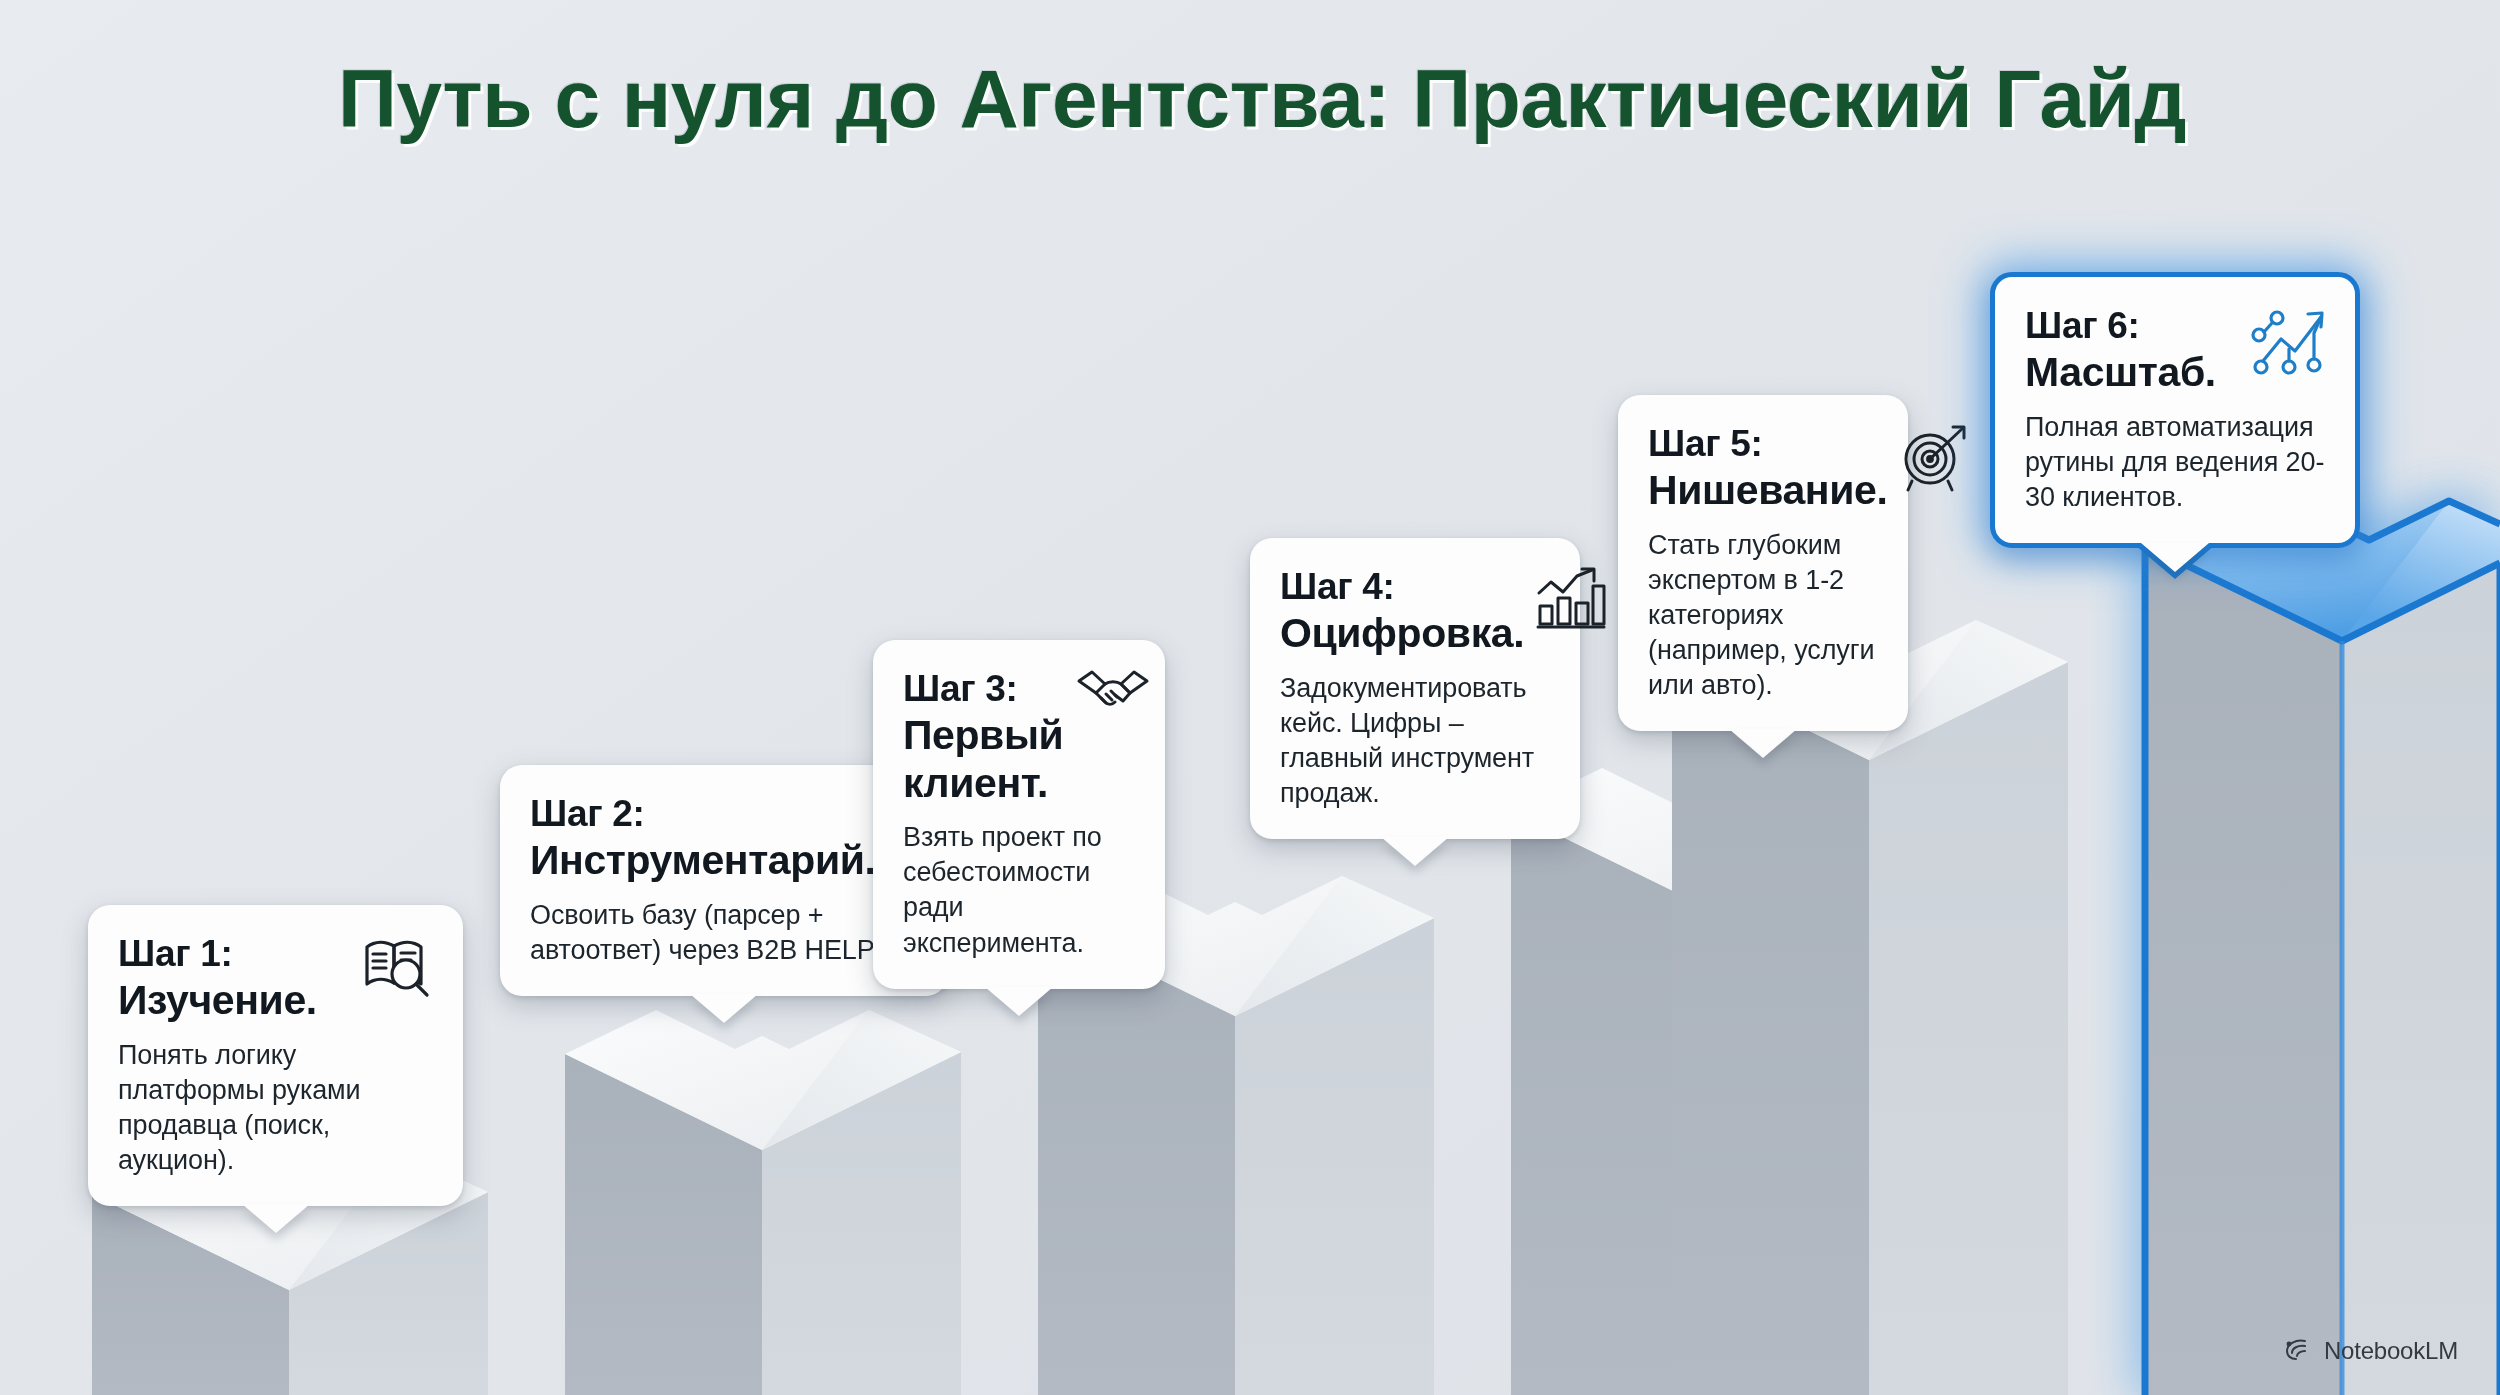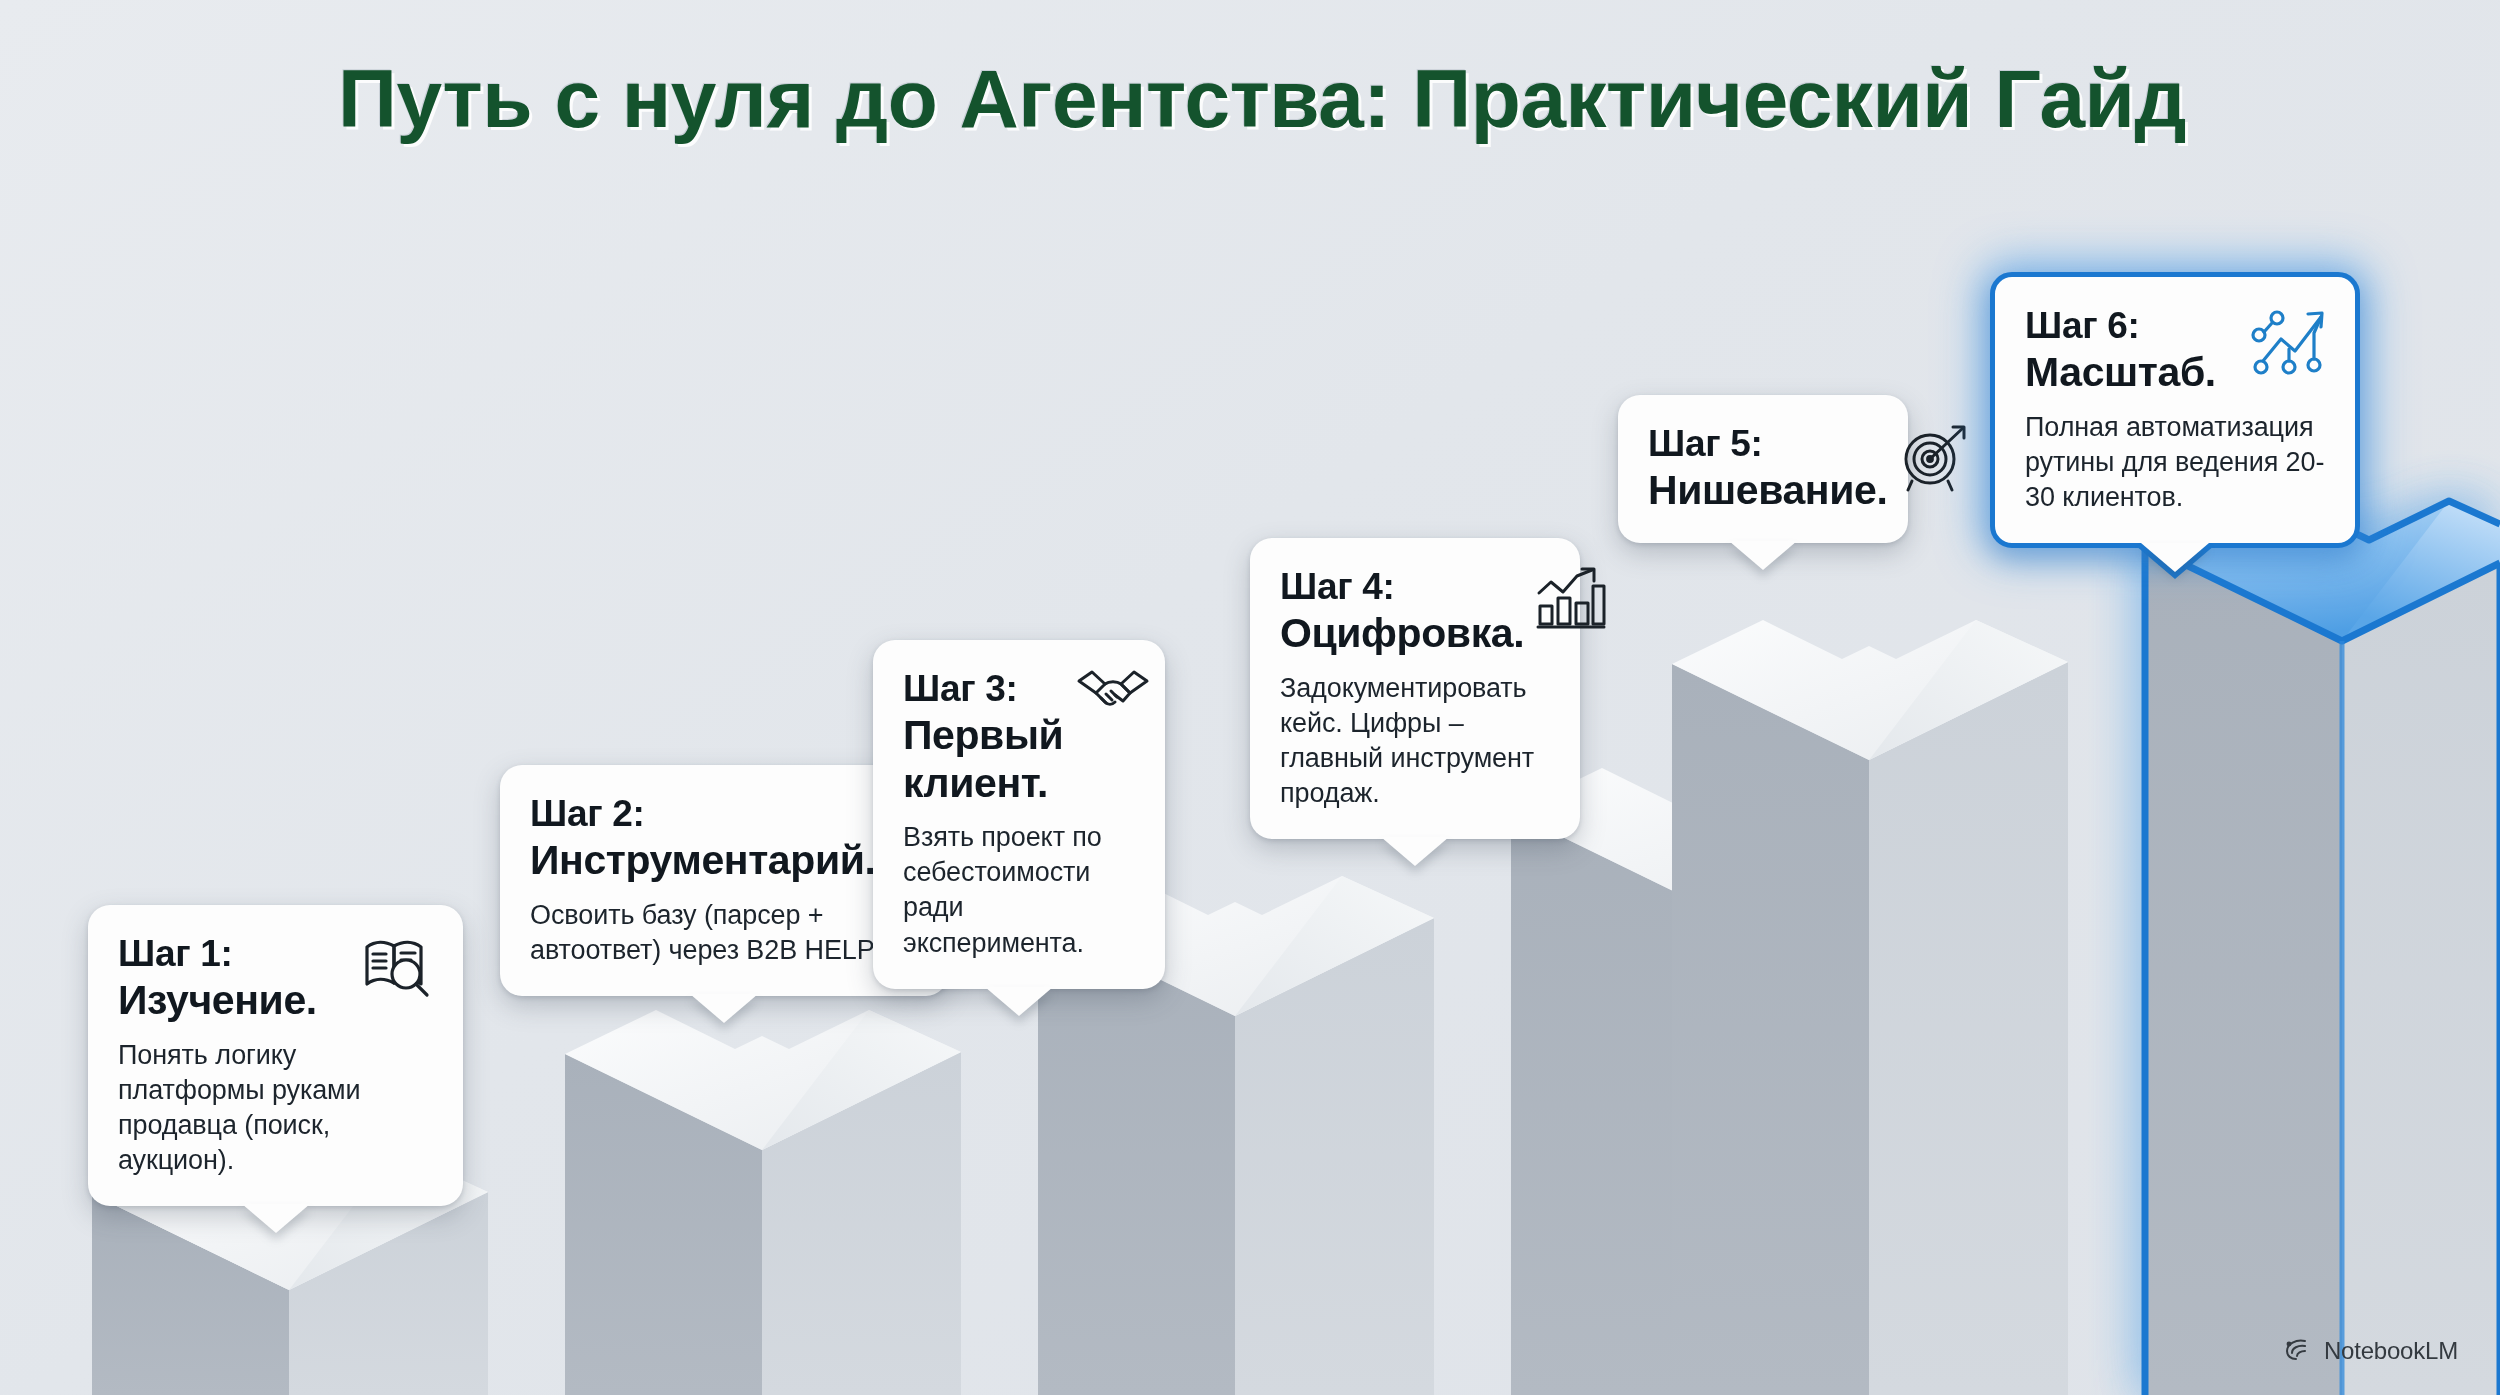--- a/index.html
+++ b/index.html
@@ -329,20 +329,21 @@
           <circle cx="31" cy="36" r="16"></circle>
           <circle cx="31" cy="36" r="8"></circle>
           <circle cx="31" cy="36" r="2.4" fill="#1b2229"></circle>
           <path d="M31 36 L64 5"></path>
           <path d="M54 4 L65 4 L65 15"></path>
           <path d="M13 58 L9 67M49 58 L53 67"></path>
         </g>
       </svg>
     </div>
   </div>
+  <div class="card-desc">Стать глубоким экспертом в 1-2 категориях (например, услуги или авто).</div>
   <div class="tail"></div>
 </div>
 
 <div class="card accent" style="left:1990px; top:272px; width:370px;">
   <div class="card-head">
     <div>
       <div class="step-label">Шаг 6:</div>
       <div class="step-name">Масштаб.</div>
     </div>
     <div class="card-icon">

